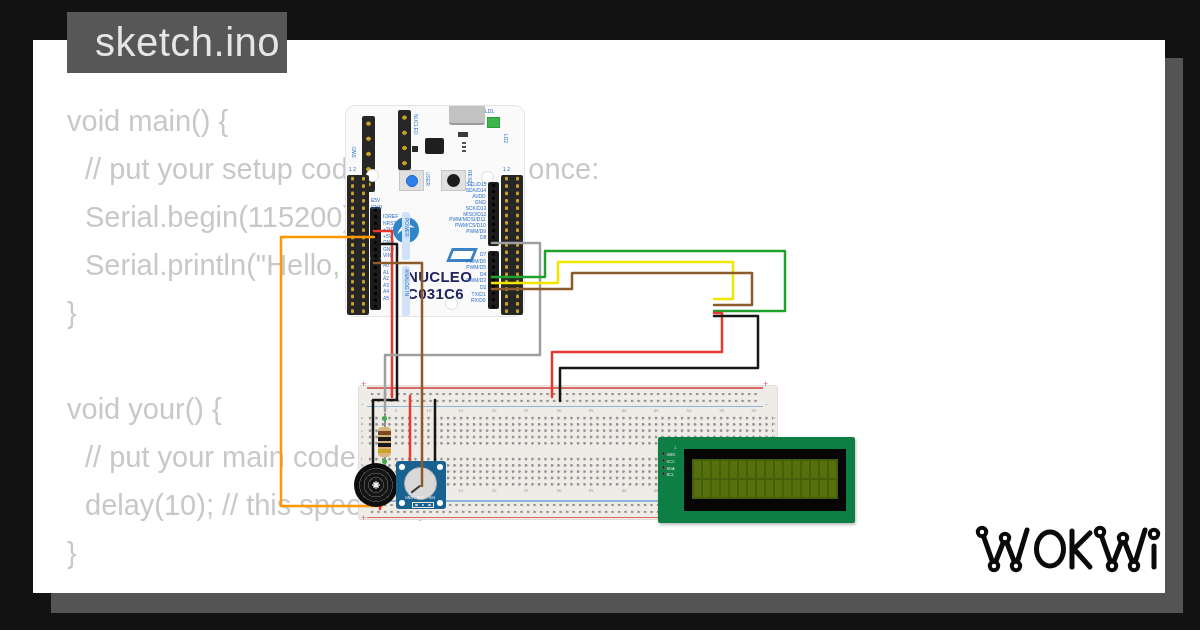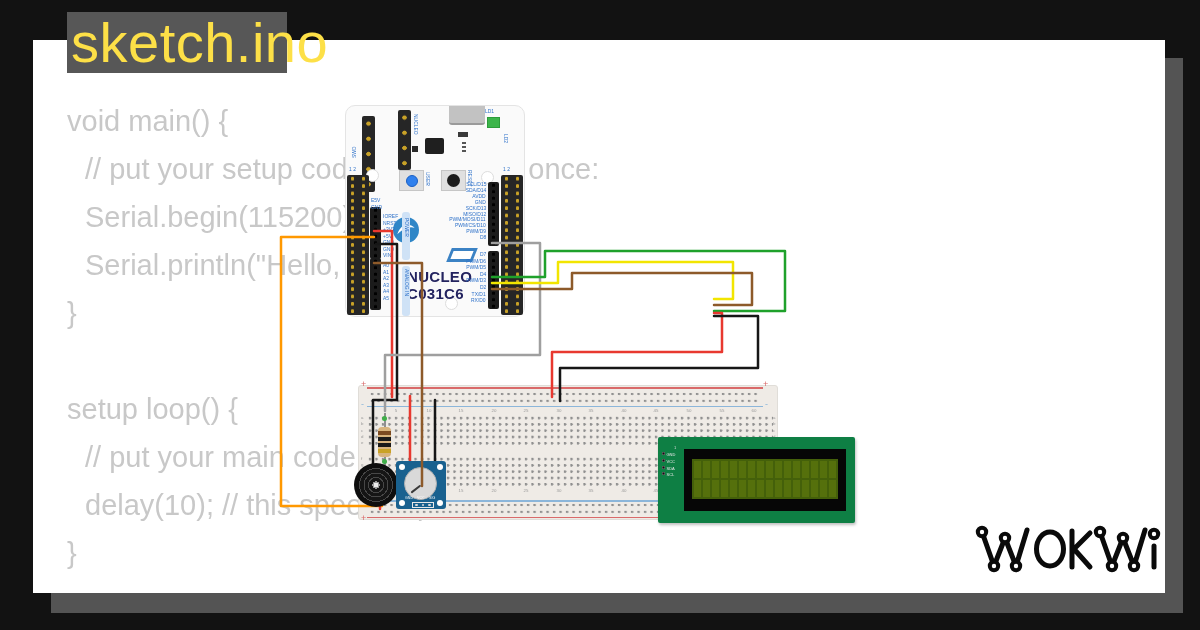--- a/index.html
+++ b/index.html
@@ -2,21 +2,21 @@
 <html><head>
 <meta charset="utf-8">
 <style>
   html,body{margin:0;padding:0;background:#121212;}
   .stage{position:relative;width:1200px;height:630px;background:#121212;overflow:hidden;
          font-family:"Liberation Sans",sans-serif;}
   .abs{position:absolute;}
   .shadow{left:51px;top:58px;width:1132px;height:555px;background:#545454;}
   .card{left:33px;top:40px;width:1132px;height:553px;background:#ffffff;}
   .titlebox{left:67px;top:12px;width:220px;height:61px;background:#575757;display:flex;align-items:center;}
-  .titletext{color:#fde047;font-size:56px;padding-left:4px;letter-spacing:0.5px;}
+  .titletext{color:#e5e5e5;font-size:40px;padding-left:28px;letter-spacing:0.5px;}
   
   .codeblock{color:#c8c8c8;font-size:29px;}
   .codeblock span{position:absolute;left:0;white-space:pre;display:block;height:48px;}
   .codeblock span.ind{left:18px;}
   
   .nucleo{left:345px;top:105px;width:180px;height:212px;background:#fafafa;border:1px solid #e4e4e4;border-radius:10px;box-sizing:border-box;}
   .hdr{background:#262626;border-radius:2px;}
   .hdr.gold2{background-image:radial-gradient(circle at 5.5px 3.7px,#c9a227 1.6px,rgba(0,0,0,0) 2px);background-size:11px 7.37px;}
   .hdr.gold1v{background-image:radial-gradient(circle at 6.5px 7.6px,#c9a227 2px,rgba(0,0,0,0) 2.5px);background-size:13px 15.2px;}
   .fhdr{background:#1b1b1b;border-radius:2px;background-image:radial-gradient(circle at 5.5px 3.2px,#000 1.5px,rgba(0,0,0,0) 1.9px);background-size:11px 6.5px;}
@@ -81,21 +81,21 @@
   <div class="abs card"></div>
 
   <div class="abs codeblock bind-lines" style="left:67px;top:105px;width:900px;">
       <span style="top: 0px;">void main() {</span>
       <span class="ind" style="top: 48px;">// put your setup code here, to run once:</span>
       <span class="ind" style="top: 96px;">Serial.begin(115200);</span>
       <span class="ind" style="top: 144px;">Serial.println("Hello, Nucleo!");</span>
       <span style="top: 192px;">}</span>
     </div>
   <div class="abs codeblock bind-lines" style="left:67px;top:393px;width:900px;">
-      <span style="top: 0px;">setup loop() {</span>
+      <span style="top: 0px;">void your() {</span>
       <span class="ind" style="top: 48px;">// put your main code here, to run repeatedly:</span>
       <span class="ind" style="top: 96px;">delay(10); // this speeds up the simulation</span>
       <span style="top: 144px;">}</span>
     </div>
 
   <div class="abs titlebox">
     <span class="titletext">sketch.ino</span>
   </div>
 
   <div class="abs nucleo">

